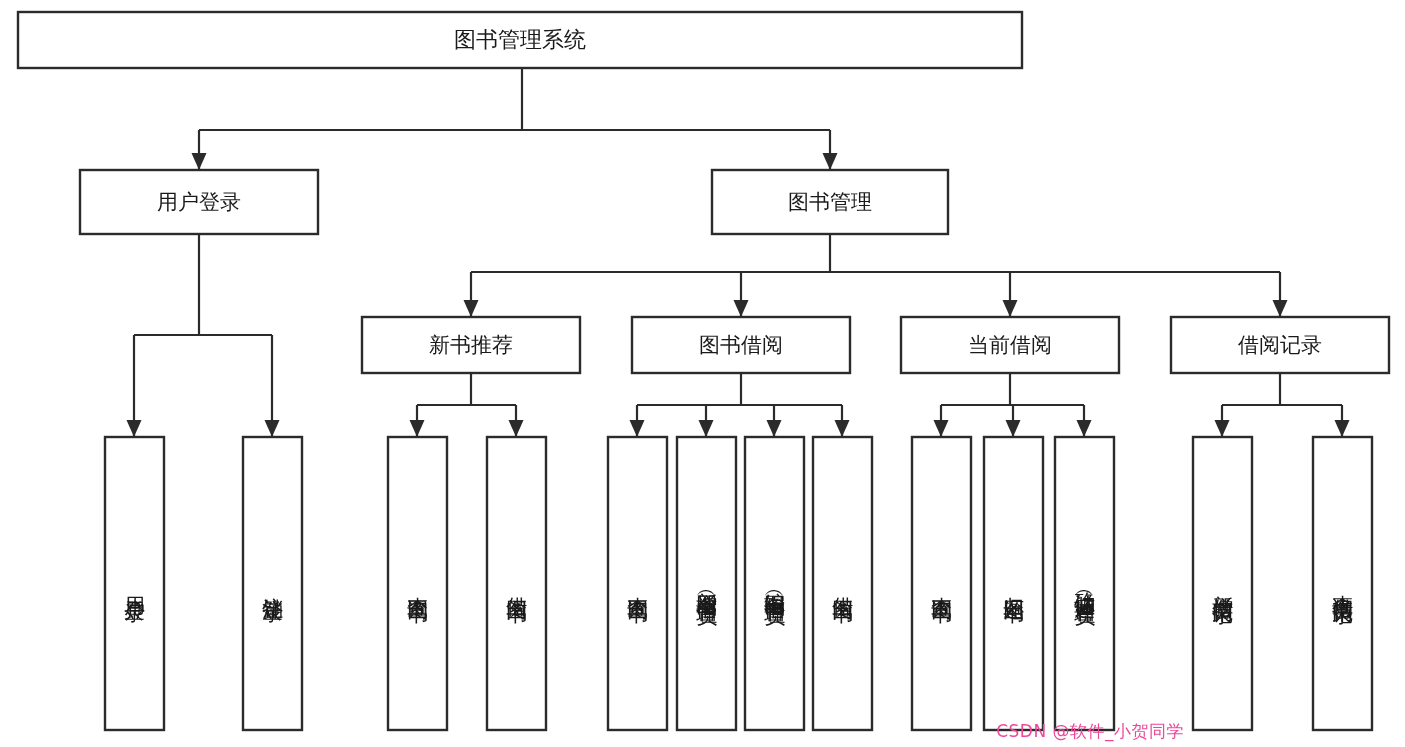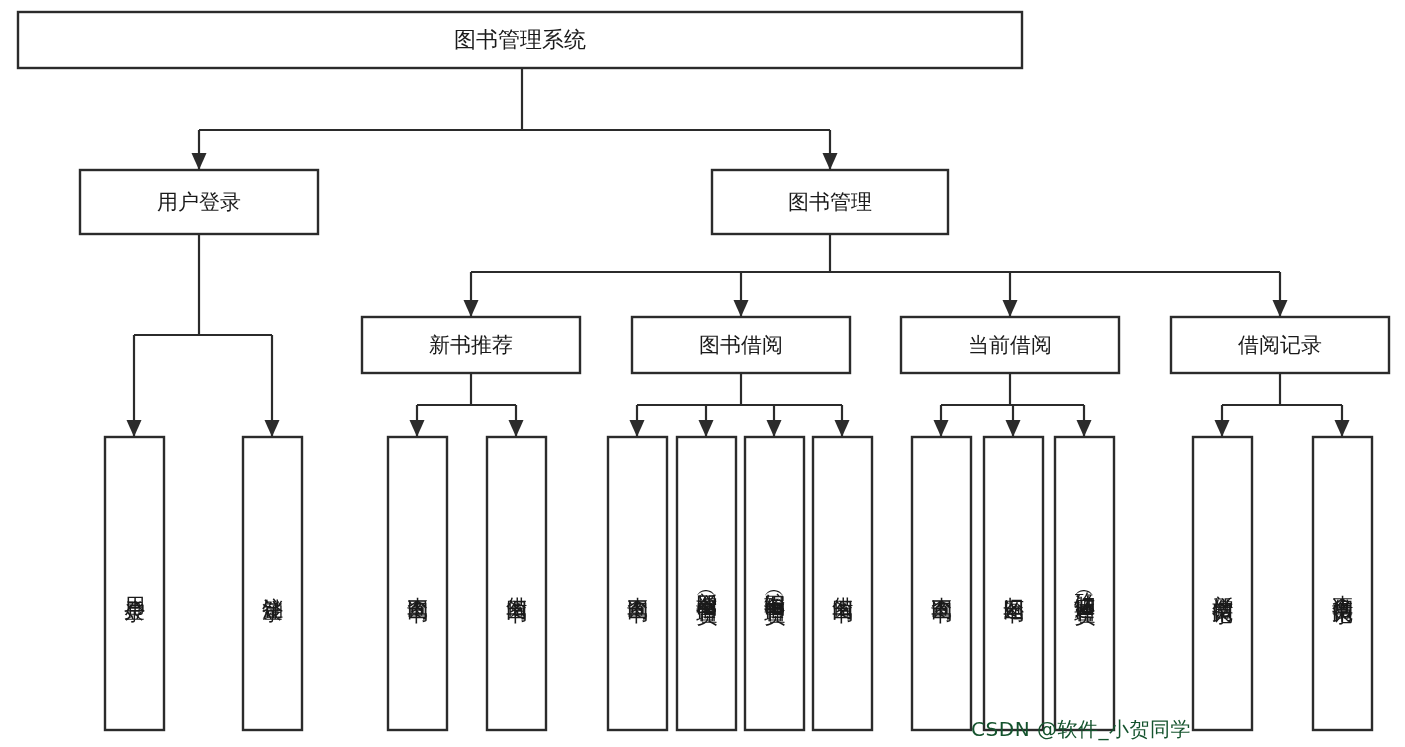--- a/index.html
+++ b/index.html
@@ -71,25 +71,25 @@
     font-family: "DejaVu Sans", "Liberation Sans", sans-serif;
     font-size: 21px;
     line-height: 1.06;
     letter-spacing: 2px;
     color: #1a1a1a;
     white-space: nowrap;
     text-align: center;
   }
   .watermark {
     position: absolute;
-    right: 5px;
+    right: 12px;
     bottom: 4px;
     font-family: "DejaVu Sans", "Liberation Sans", sans-serif;
-    font-size: 20px;
-    color: #14532d;
+    font-size: 17px;
+    color: #ec4899;
     letter-spacing: 0.5px;
     white-space: nowrap;
   }
 </style>
 </head>
 <body>
 
 <div id="chart-root">
 
   <svg id="diagram" viewBox="0 0 1405 747">

